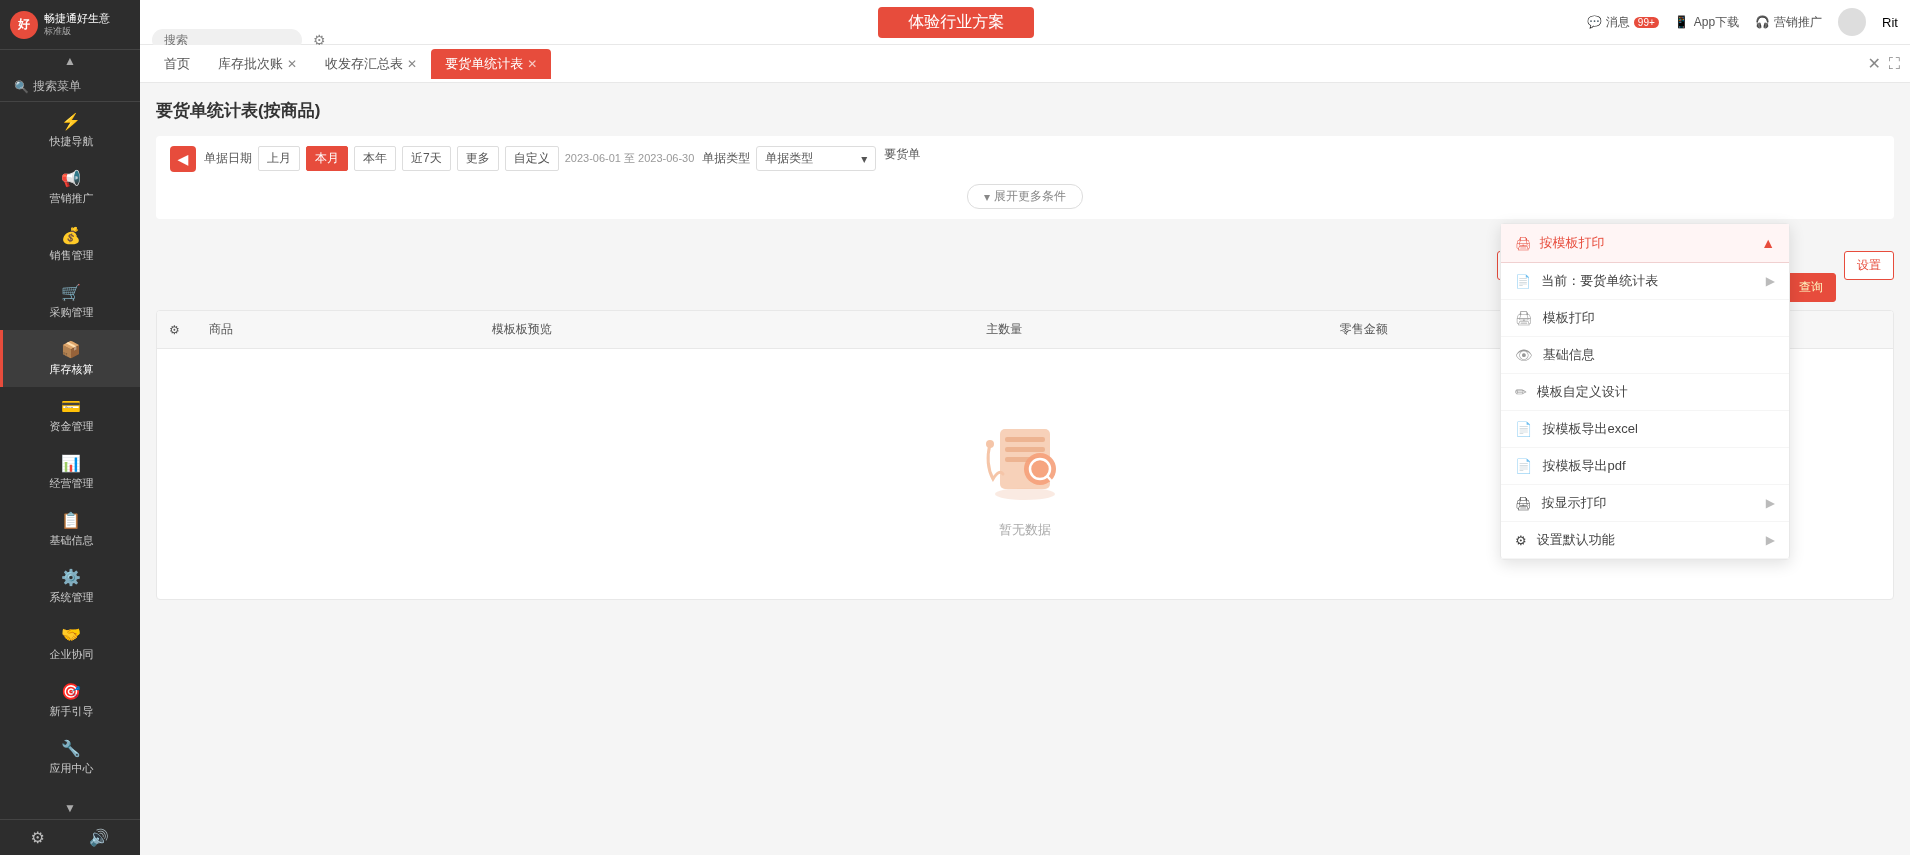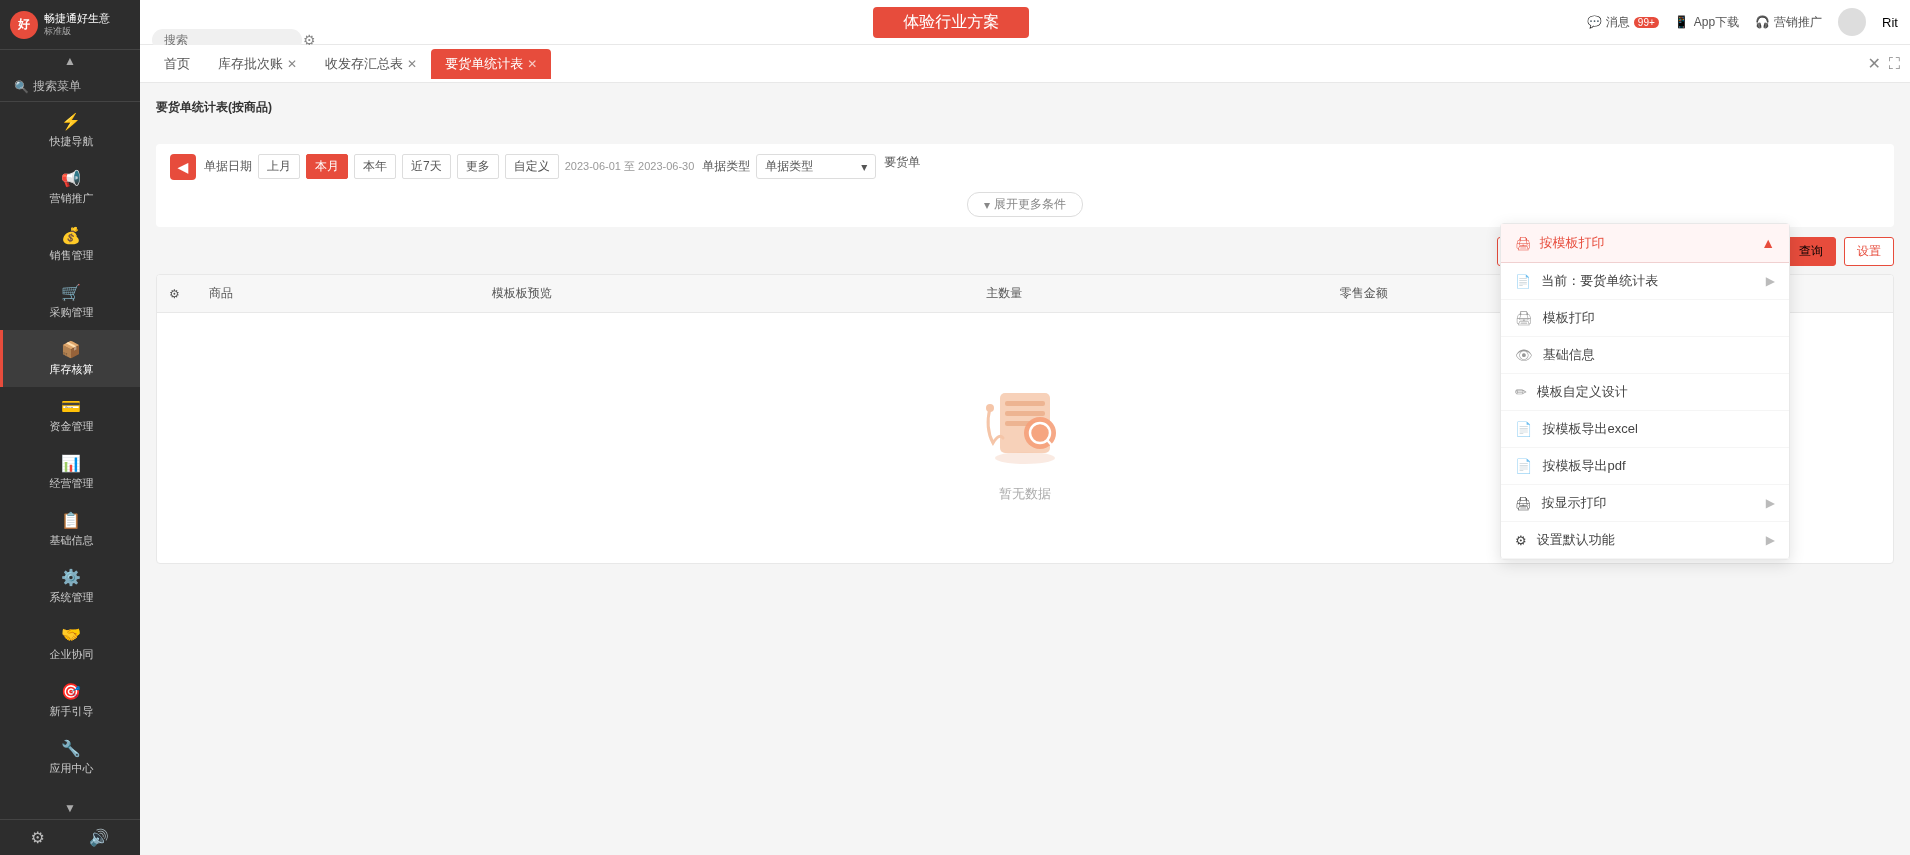--- a/index.html
+++ b/index.html
@@ -92,21 +92,21 @@
     .top-bar {
       height: 45px;
       background: #fff;
       display: flex;
       align-items: center;
       padding: 0 12px;
       border-bottom: 1px solid #e8e8e8;
       justify-content: space-between;
       flex-shrink: 0;
     }
-    .top-bar-left { display: flex; align-items: center; gap: 1px; margin-top: 36px; }
+    .top-bar-left { display: flex; align-items: center; gap: 11px; margin-top: 36px; }
     .top-bar-search {
       background: #f0f0f0;
       border: none;
       border-radius: 12px;
       padding: 4px 12px;
       width: 150px;
       font-size: 12px;
       color: #999;
     }
     .top-bar-gear { color: #888; font-size: 14px; cursor: pointer; }
@@ -164,24 +164,24 @@
     
     .page-content {
       flex: 1;
       background: #f5f5f5;
       overflow: auto;
       padding: 16px;
       position: relative;
     }
 
     .page-title {
-      font-size: 12px;
+      font-size: 17px;
       font-weight: bold;
       color: #333;
-      margin-bottom: 28px;
+      margin-bottom: 14px;
     }
 
     
     .filter-bar {
       background: #fff;
       border-radius: 4px;
       padding: 10px 14px;
       margin-bottom: 10px;
       display: flex;
       align-items: flex-start;
@@ -266,22 +266,23 @@
       padding: 5px 12px;
       border: 1px solid #ddd;
       border-radius: 3px;
       background: #fff;
       font-size: 12px;
       color: #555;
       cursor: pointer;
     }
     .toolbar-btn.primary {
       background: #e74c3c;
-      color: #000000;
+      color: #fef9c3;
       border-color: #e74c3c;
+      margin-top: 44px;
     }
     .toolbar-btn.settings-btn {
       border: 1px solid #e74c3c;
       color: #e74c3c;
     }
     .print-btn-dropdown {
       display: flex;
       align-items: center;
       gap: 2px;
       padding: 5px 10px;

